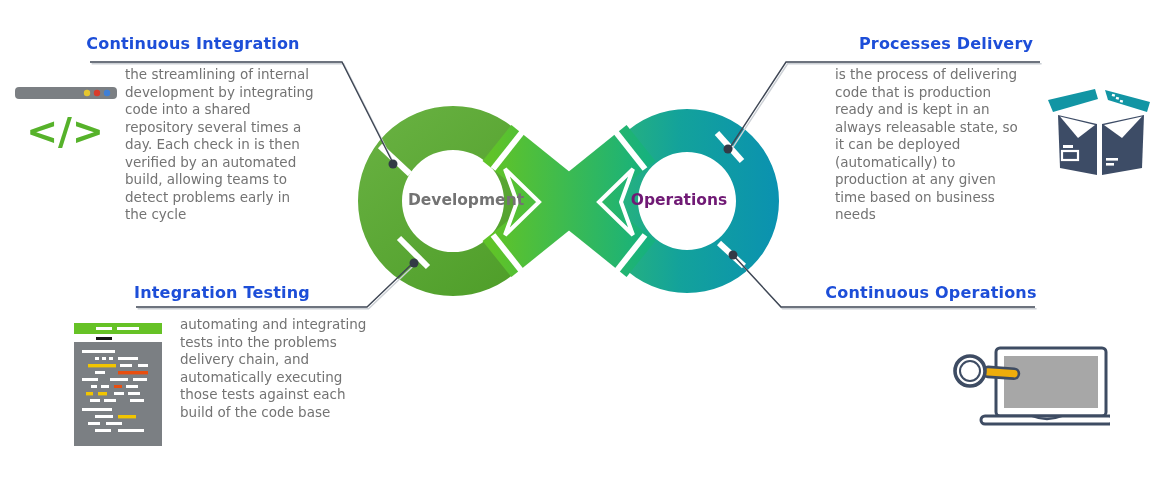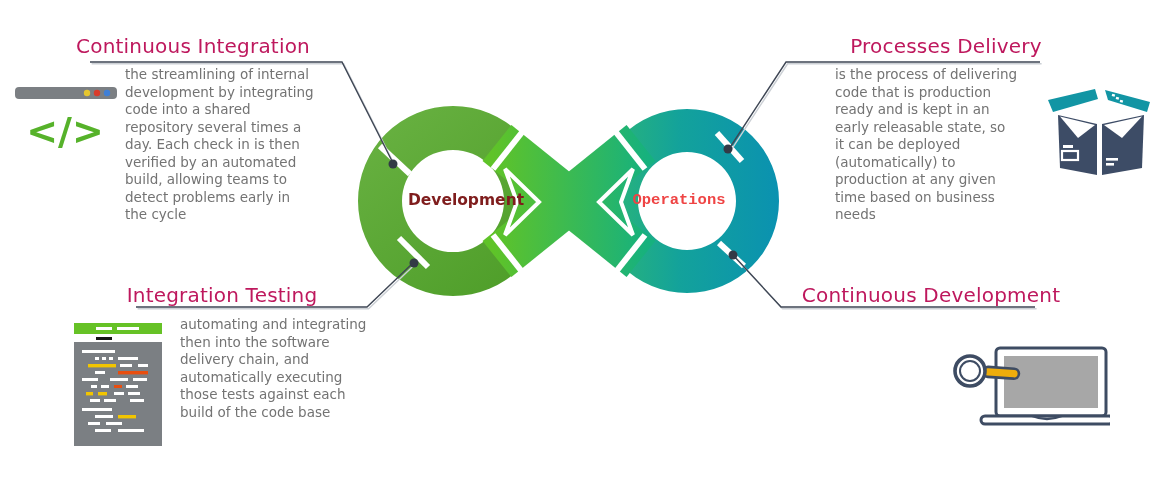--- a/index.html
+++ b/index.html
@@ -2,34 +2,34 @@
 <html><head>
 <meta charset="utf-8">
 <style>
   html,body{margin:0;padding:0;background:#ffffff;}
   #canvas{
     position:relative;width:1164px;height:502px;background:#ffffff;overflow:hidden;
     font-family:"DejaVu Sans","Liberation Sans",sans-serif;color:#161616;
   }
   .abs{position:absolute;}
   .heading{
-    font-weight:400;font-size:20px;letter-spacing:.2px;color:#be185d;
+    font-weight:700;font-size:16px;letter-spacing:.2px;color:#1d4ed8;
     white-space:nowrap;transform:translateX(-50%);
   }
   .body-text{
     font-size:13.5px;line-height:17.5px;color:#737373;white-space:pre-line;
   }
   .title{
     font-weight:700;font-size:18.5px;white-space:nowrap;transform:translateX(-50%);
     background:linear-gradient(90deg,#4db62c 0%,#4db62c 50%,#2eb25f 68%,#0d97ab 83%,#0d96ab 100%);
     -webkit-background-clip:text;background-clip:text;color:transparent;
   }
   .loop-label{font-weight:700;font-size:15.5px;white-space:nowrap;transform:translateX(-50%);}
-  .loop-label.dev{color:#7f1d1d;}
-  .loop-label.ops{color:#ef4444;font-family:Liberation Mono, monospace;}
+  .loop-label.dev{color:#737373;}
+  .loop-label.ops{color:#701a75;}
   svg{display:block;}
   #overlay{position:absolute;left:0;top:0;}
 </style>
 </head>
 <body>
 
 <div id="canvas">
 
   <svg id="overlay" width="1164" height="502" viewBox="0 0 1164 502">
     <defs>
@@ -107,36 +107,36 @@
 day. Each check in is then
 verified by an automated
 build, allowing teams to
 detect problems early in
 the cycle</div>
 
   <div class="abs heading" style="left:946px;top:34px;">Processes Delivery</div>
   <div class="abs body-text" style="left:835px;top:66px;">is the process of delivering
 code that is production
 ready and is kept in an
-early releasable state, so
+always releasable state, so
 it can be deployed
 (automatically) to
 production at any given
 time based on business
 needs</div>
 
   <div class="abs heading" style="left:222px;top:283px;">Integration Testing</div>
   <div class="abs body-text" style="left:180px;top:316px;">automating and integrating
-then into the software
+tests into the problems
 delivery chain, and
 automatically executing
 those tests against each
 build of the code base</div>
 
-  <div class="abs heading" style="left:931px;top:283px;">Continuous Development</div>
+  <div class="abs heading" style="left:931px;top:283px;">Continuous Operations</div>
 
   <svg class="abs" style="left:12px;top:82px;" width="110" height="72" viewBox="0 0 110 72">
     <rect x="3" y="5" width="102" height="12" rx="4" fill="#7b7f83"></rect>
     <circle cx="75" cy="11" r="3.2" fill="#e6c62f"></circle>
     <circle cx="85" cy="11" r="3.2" fill="#d93b2b"></circle>
     <circle cx="95" cy="11" r="3.2" fill="#3f7fd6"></circle>
     <text x="53" y="62" text-anchor="middle" font-size="38" font-weight="bold" font-family="DejaVu Sans, Liberation Sans, sans-serif" fill="#56b22a">&lt;/&gt;</text>
   </svg>
 
   <svg class="abs" style="left:1040px;top:82px;" width="118" height="108" viewBox="0 0 118 108">

